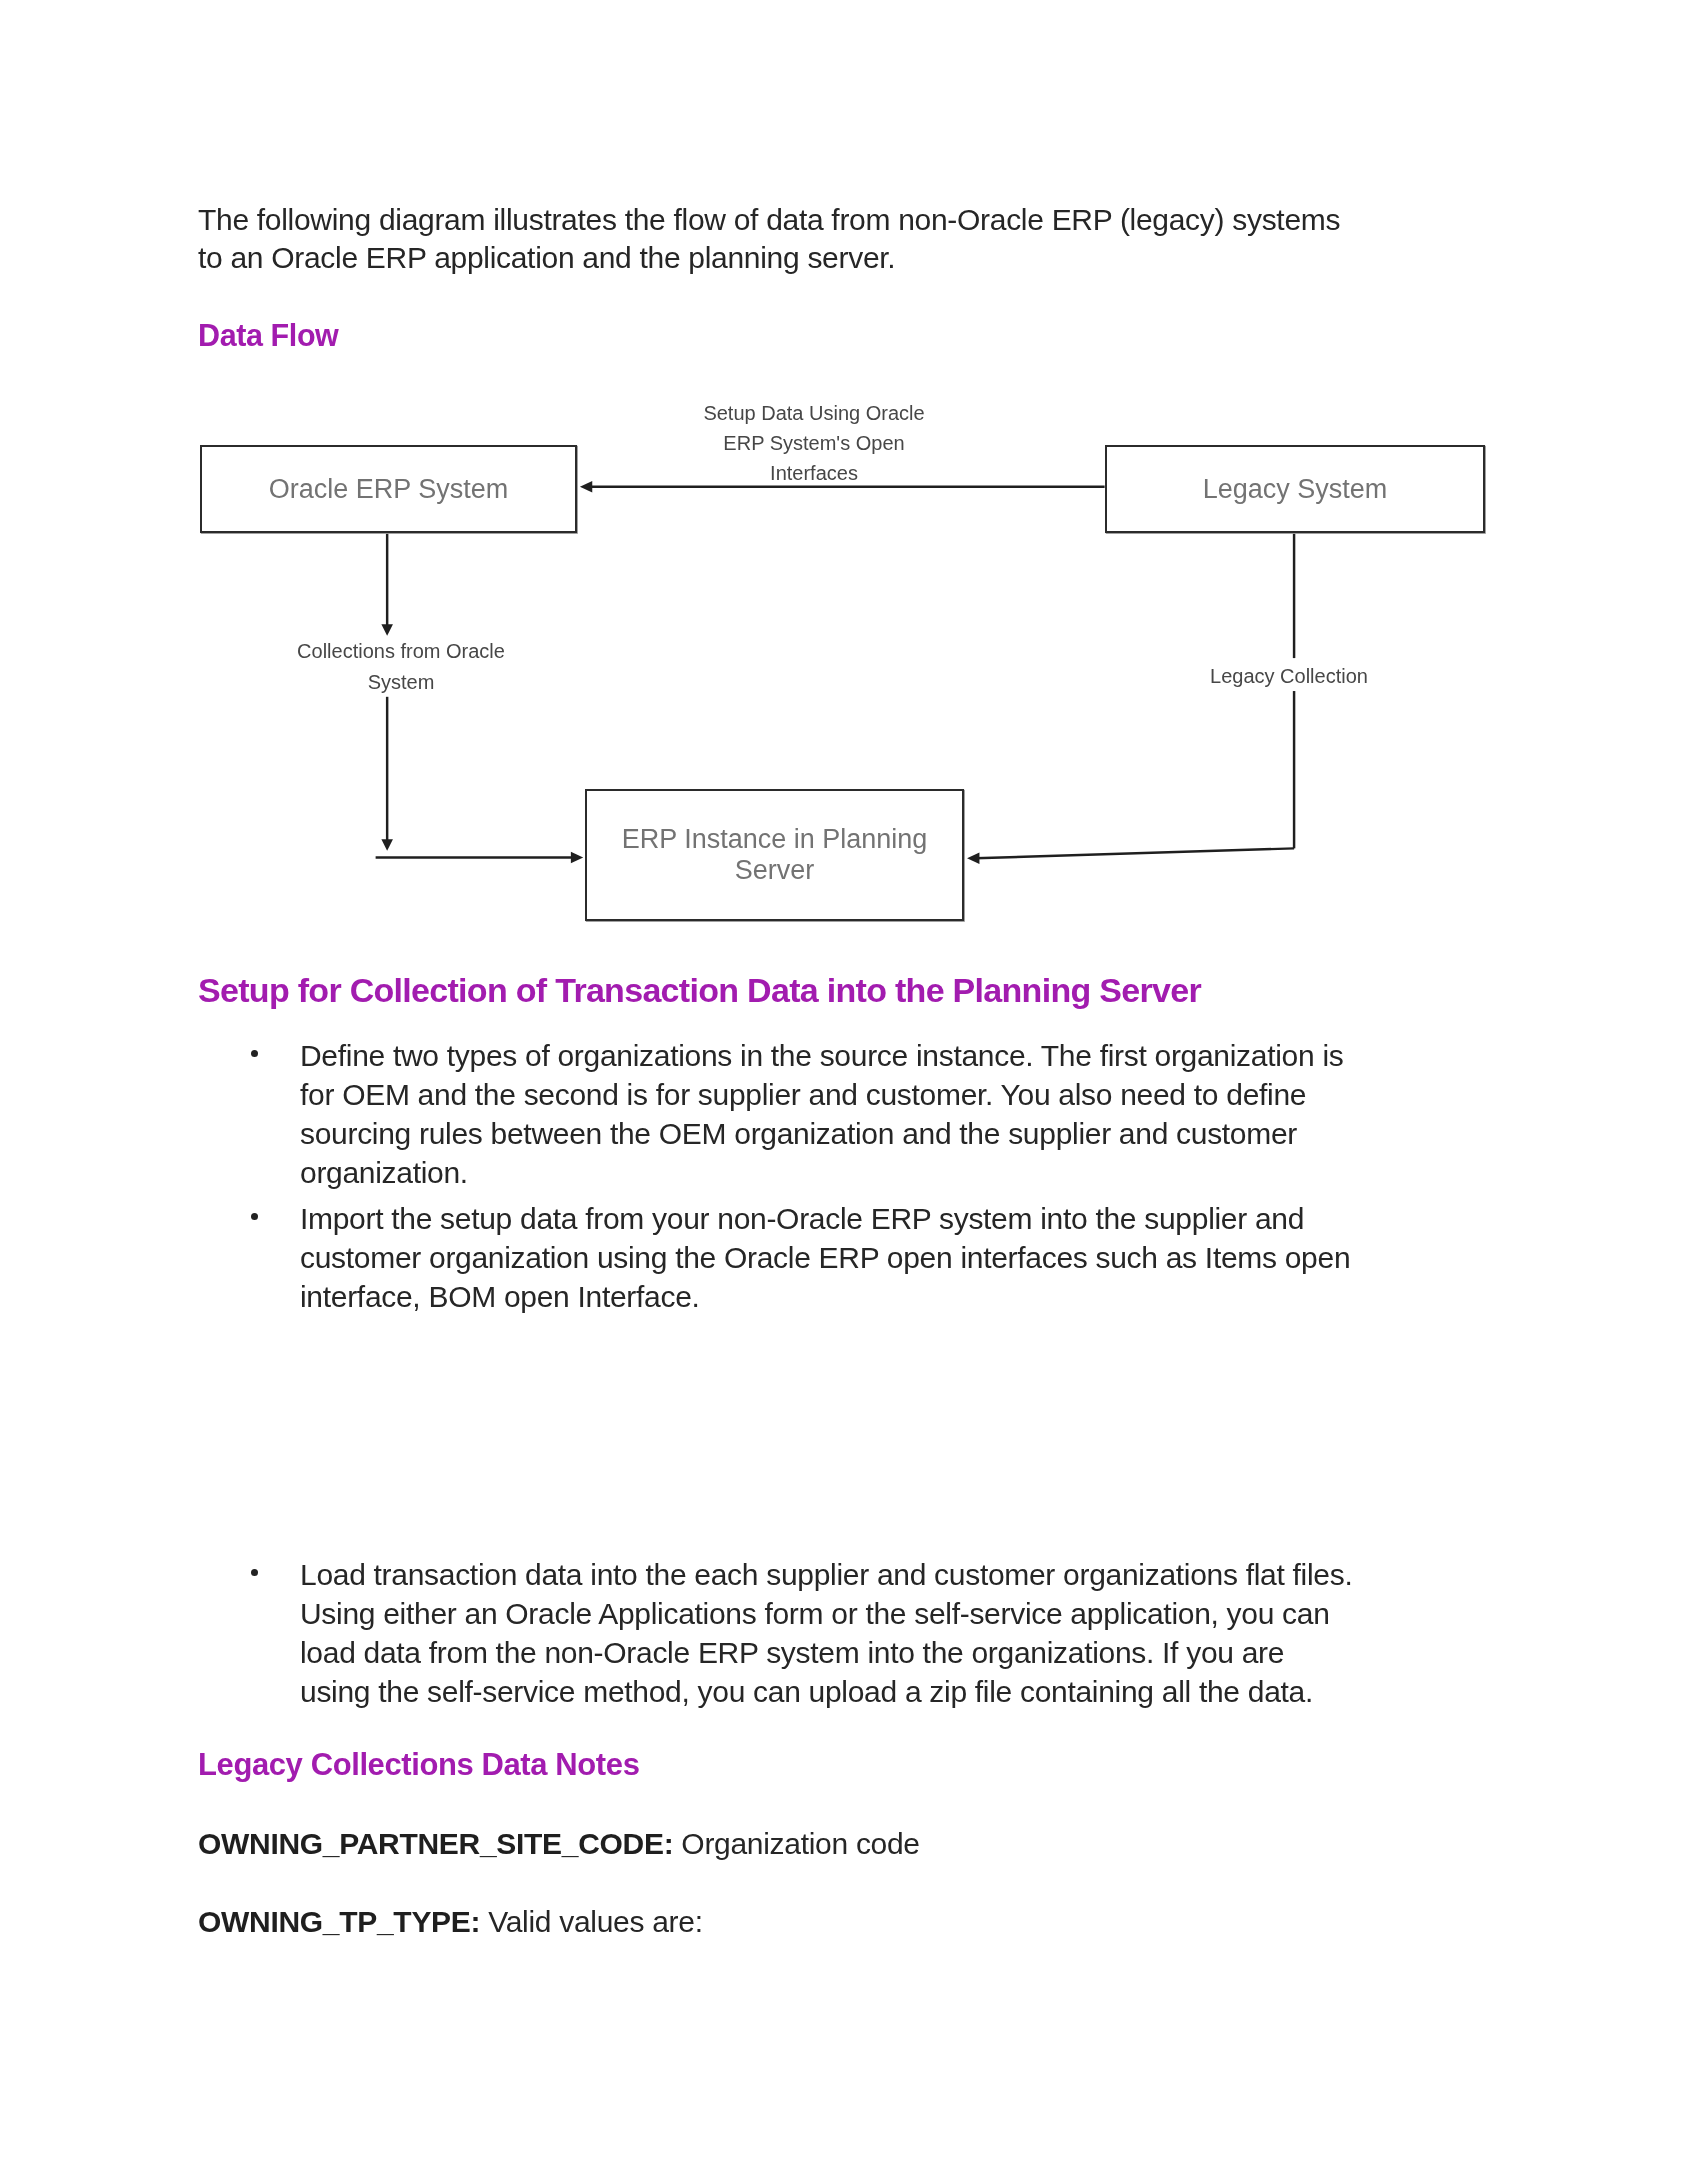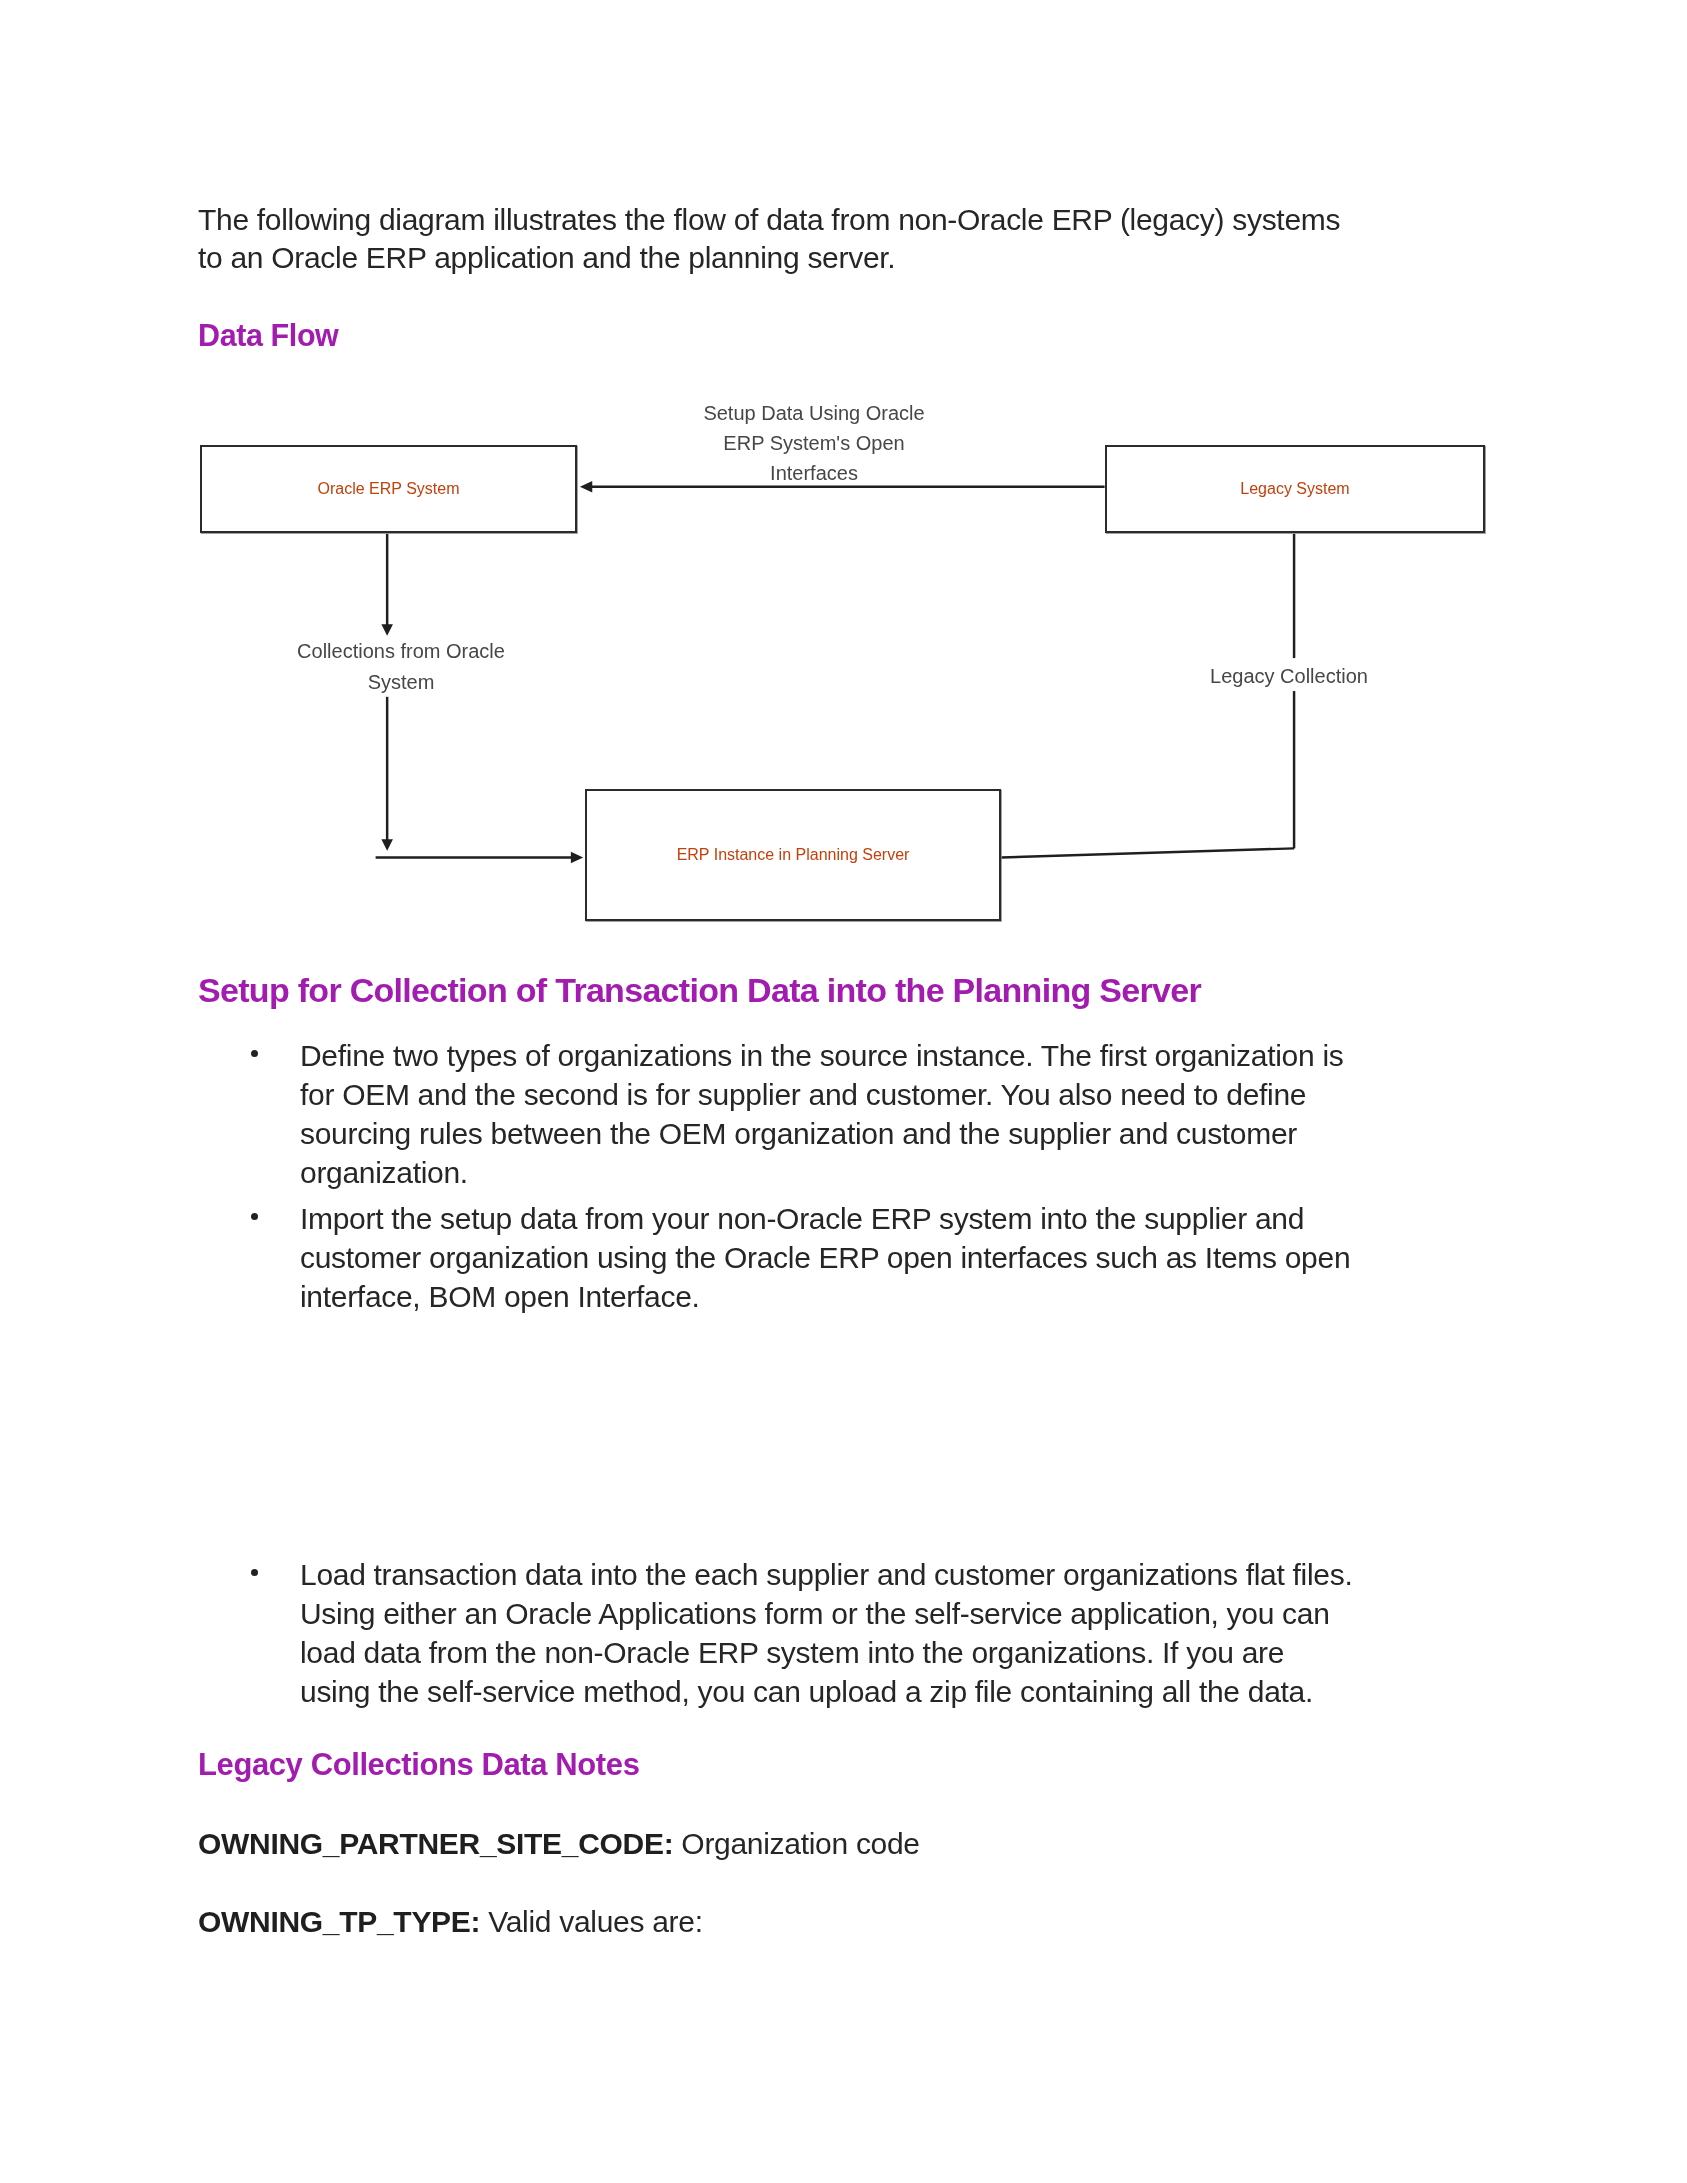--- a/index.html
+++ b/index.html
@@ -40,28 +40,28 @@
   
   .diagram-svg { position: absolute; left: 0; top: 363px; }
   .dbox {
     position: absolute;
     box-sizing: border-box;
     border: 2.5px solid #2b2b2b;
     background: #ffffff;
     display: flex;
     align-items: center;
     justify-content: center;
-    font-size: 16px;
-    color: #c2410c;
+    font-size: 27px;
+    color: #737373;
     text-align: center;
     box-shadow: 0.8px 0.8px 0 #8a8a8a;
   }
   .oracle-box   { left: 200px;  top: 445px; width: 377px; height: 88px; }
   .legacy-box   { left: 1105px; top: 445px; width: 380px; height: 88px; }
-  .erp-box      { left: 585px;  top: 789px; width: 416px; height: 132px; }
+  .erp-box      { left: 585px;  top: 789px; width: 379px; height: 132px; }
   .dlabel {
     position: absolute;
     font-size: 20px;
     color: #474747;
     text-align: center;
     white-space: pre-line;
   }
   .setup-label       { left: 567px;  top: 398px; width: 494px; line-height: 30px; }
   .collections-label { left: 236px;  top: 636px; width: 330px; line-height: 30.5px; }
   .legacy-coll-label { left: 1124px; top: 661px; width: 330px; line-height: 30px; }

